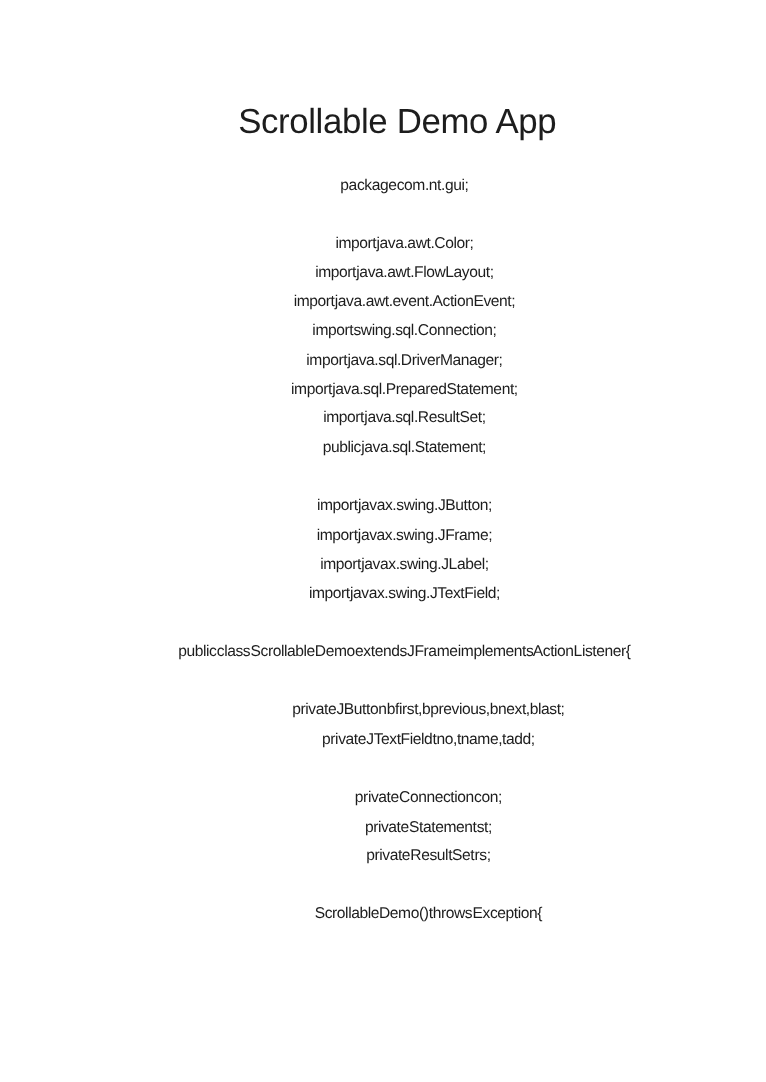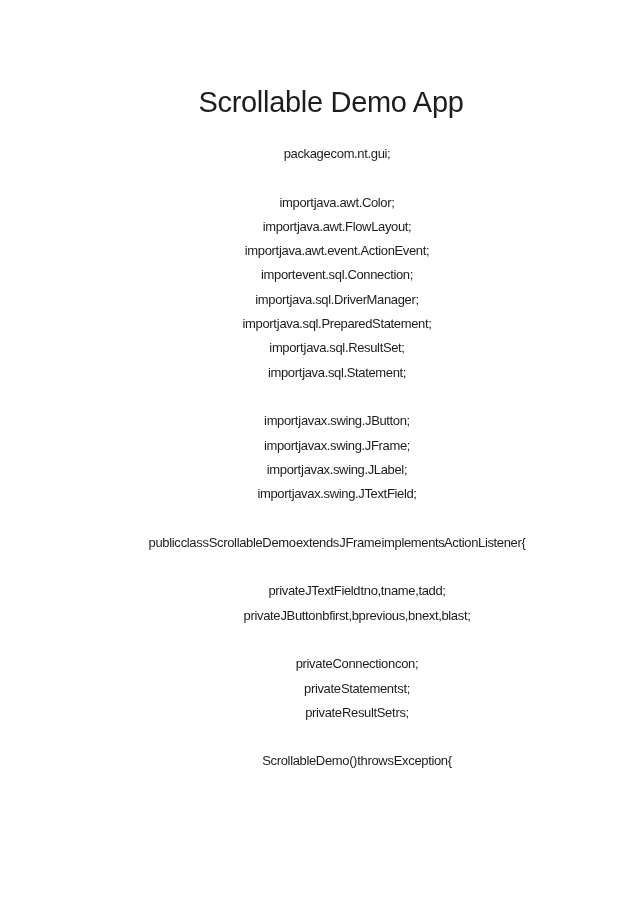--- a/index.html
+++ b/index.html
@@ -51,35 +51,35 @@
 <body>
 
 <div class="page">
   <h1 class="doc-title">Scrollable Demo App</h1>
   <div class="code-block">
       <div class="code-line">package com.nt.gui;</div>
       <div class="code-line"></div>
       <div class="code-line">import java.awt.Color;</div>
       <div class="code-line">import java.awt.FlowLayout;</div>
       <div class="code-line">import java.awt.event.ActionEvent;</div>
-      <div class="code-line">import event.sql.Connection;</div>
+      <div class="code-line">import swing.sql.Connection;</div>
       <div class="code-line">import java.sql.DriverManager;</div>
       <div class="code-line">import java.sql.PreparedStatement;</div>
       <div class="code-line">import java.sql.ResultSet;</div>
-      <div class="code-line">import java.sql.Statement;</div>
+      <div class="code-line">public java.sql.Statement;</div>
       <div class="code-line"></div>
       <div class="code-line">import javax.swing.JButton;</div>
       <div class="code-line">import javax.swing.JFrame;</div>
       <div class="code-line">import javax.swing.JLabel;</div>
       <div class="code-line">import javax.swing.JTextField;</div>
       <div class="code-line"></div>
       <div class="code-line">public class ScrollableDemo extends JFrame implements ActionListener{</div>
       <div class="code-line"></div>
+      <div class="code-line indent-1">private JButton bfirst,bprevious,bnext,blast;</div>
       <div class="code-line indent-1">private JTextField tno,tname,tadd;</div>
-      <div class="code-line indent-1">private JButton bfirst,bprevious,bnext,blast;</div>
       <div class="code-line"></div>
       <div class="code-line indent-1">private Connection con;</div>
       <div class="code-line indent-1">private Statement st;</div>
       <div class="code-line indent-1">private ResultSet rs;</div>
       <div class="code-line"></div>
       <div class="code-line indent-1">ScrollableDemo() throws Exception{</div>
     </div>
 </div>
 
 </body></html>

